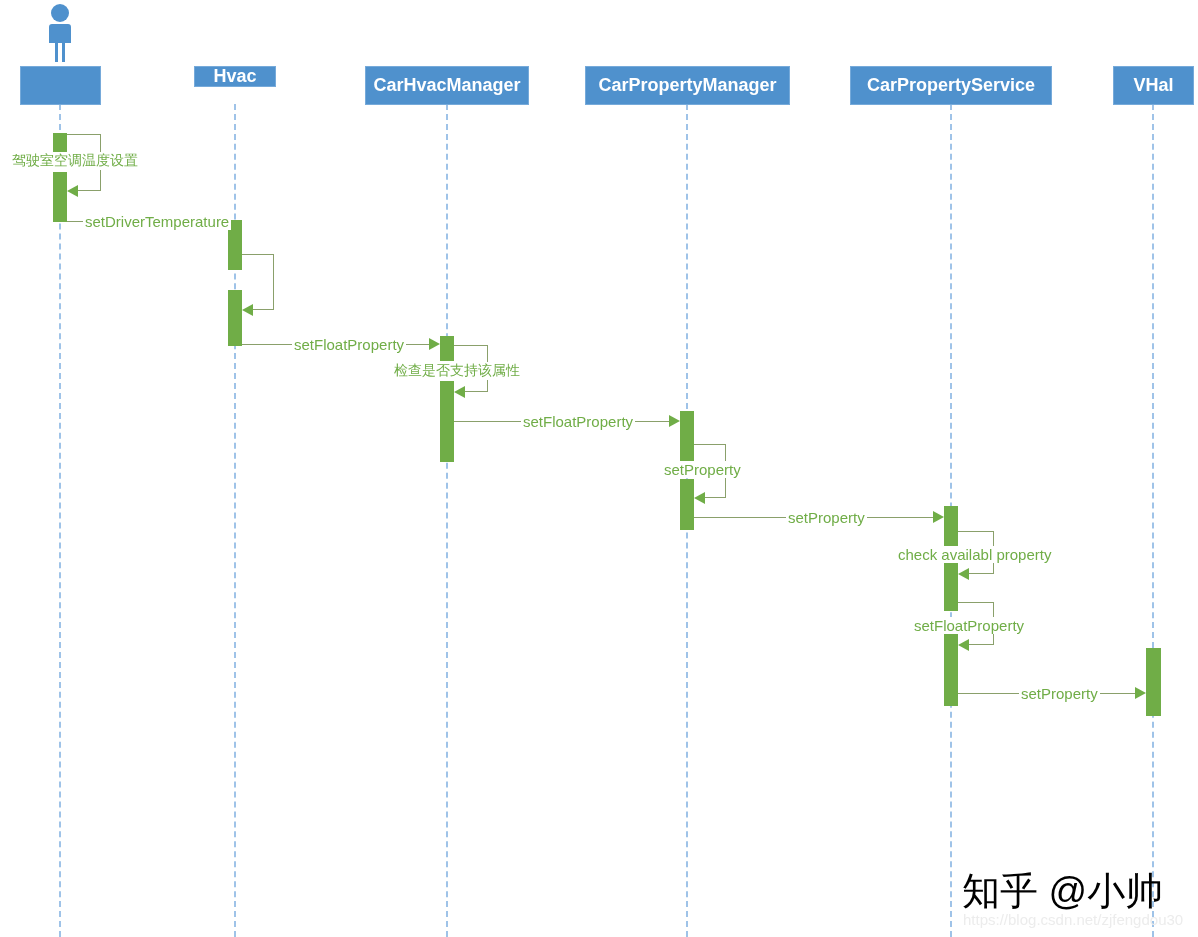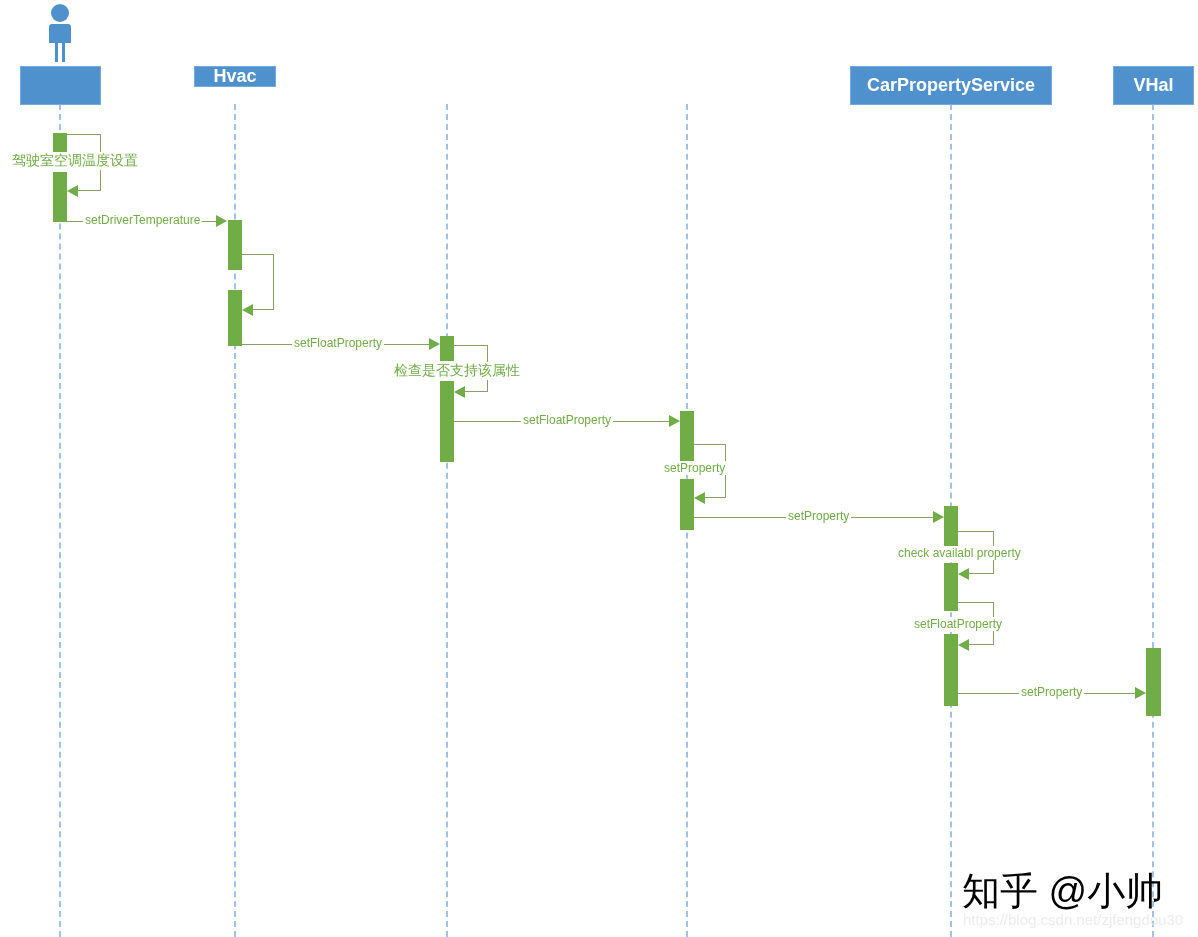--- a/index.html
+++ b/index.html
@@ -74,21 +74,21 @@
     width: 0;
     height: 0;
     border-top: 6px solid transparent;
     border-bottom: 6px solid transparent;
     border-right: 11px solid #70ad47;
     z-index: 5;
   }
   .msg-label {
     position: absolute;
     color: #70ad47;
-    font-size: 12px;
+    font-size: 15px;
     white-space: nowrap;
     z-index: 6;
     background: #ffffff;
     padding: 0 2px;
   }
   .msg-label.cn {
     font-size: 14px;
   }
   .watermark-zhihu {
     position: absolute;
@@ -126,21 +126,27 @@
   </div>
 
   <div class="participant-box" style="left:20px; top:66px; width:81px; height:39px;">
     <span></span>
   </div>
 
   <div class="participant-box" style="left:194px; top:66px; width:82px; height:21px;">
     <span>Hvac</span>
   </div>
 
-
+  <div class="participant-box" style="left:365px; top:66px; width:164px; height:39px;">
+    <span>CarHvacManager</span>
+  </div>
+
+  <div class="participant-box" style="left:585px; top:66px; width:205px; height:39px;">
+    <span>CarPropertyManager</span>
+  </div>
 
   <div class="participant-box" style="left:850px; top:66px; width:202px; height:39px;">
     <span>CarPropertyService</span>
   </div>
 
   <div class="participant-box" style="left:1113px; top:66px; width:81px; height:39px;">
     <span>VHal</span>
   </div>
 
   <div class="activation" style="left:53px; top:133px; width:14px; height:32px;"></div>

